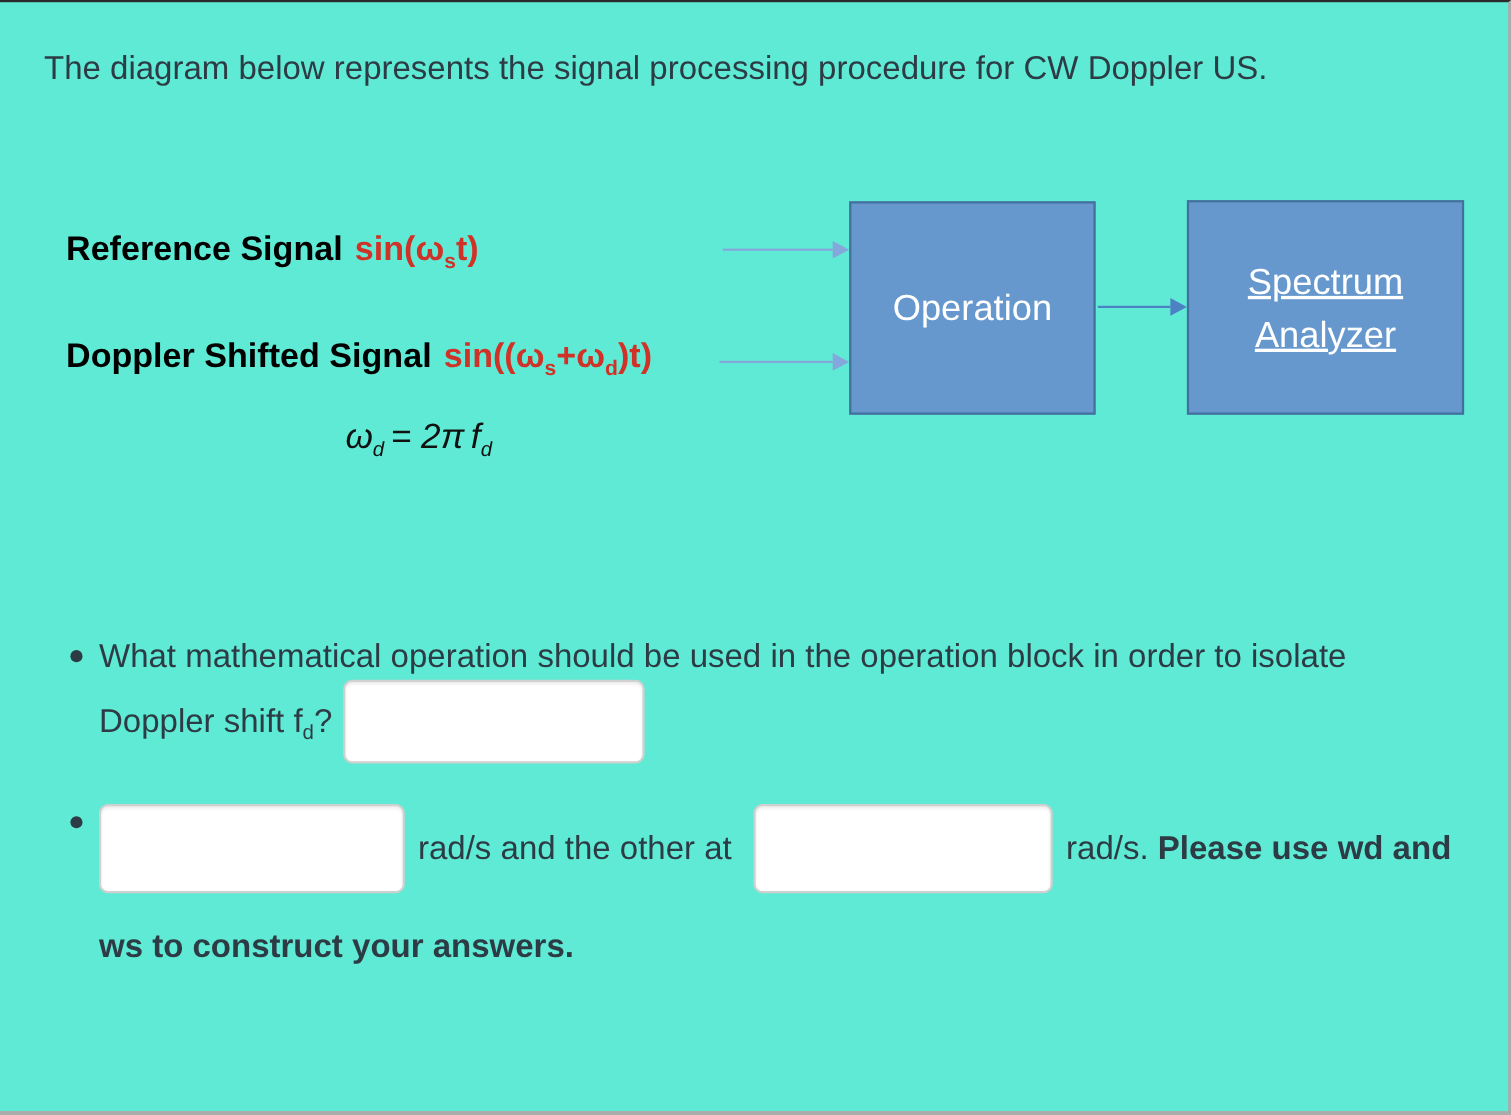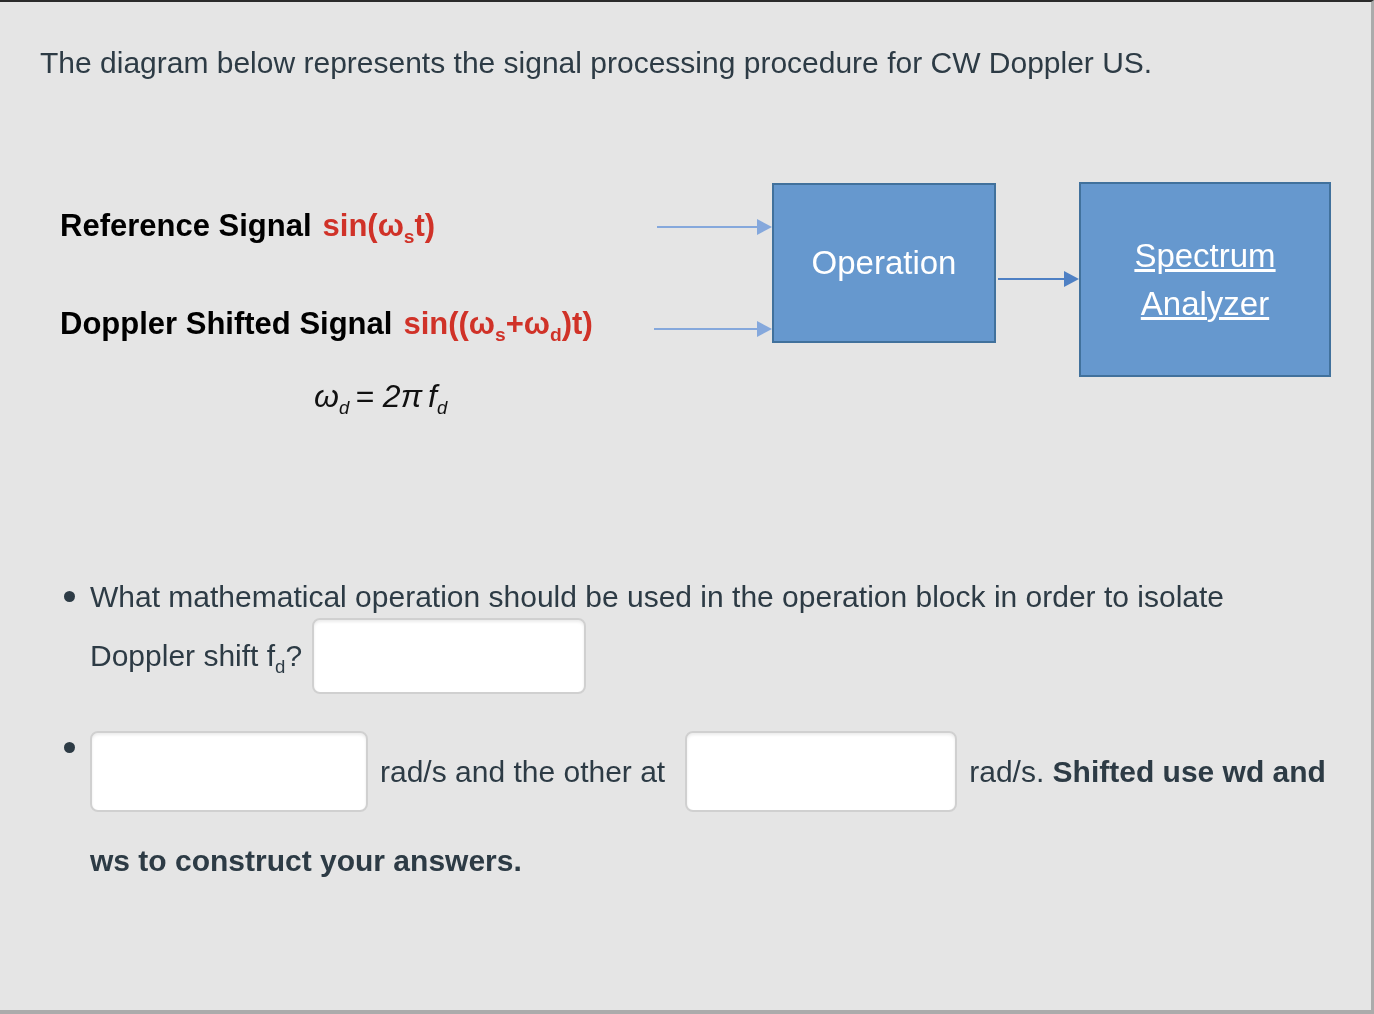--- a/index.html
+++ b/index.html
@@ -1,21 +1,21 @@
 <!DOCTYPE html>
 <html><head>
 <meta charset="utf-8">
 <style>
   * { margin:0; padding:0; box-sizing:border-box; }
   html,body { background:#ffffff; }
   .page {
     position:relative;
     width:1374px;
     height:1014px;
-    background:#e5e5e5;
+    background:#5eead4;
     border-top:2px solid #2b2b2b;
     border-right:3px solid #ababab;
     border-bottom:4px solid #ababab;
     font-family:"Liberation Sans", sans-serif;
     color:#2D3B45;
     overflow:hidden;
   }
 
   
   .intro {
@@ -75,21 +75,21 @@
     background:#6698CE;
     border:2px solid #41719C;
     color:#ffffff;
     display:flex;
     align-items:center;
     justify-content:center;
     text-align:center;
     font-size:33px;
     line-height:1.45;
   }
-  .op-block { left:772px; top:181px; width:224px; height:160px; }
+  .op-block { left:772px; top:181px; width:224px; height:194px; }
   .sa-block { left:1079px; top:180px; width:252px; height:195px; padding:0 30px;text-decoration:underline; }
 
   
   .bullet { position:absolute; left:60px; width:1280px; }
   .b1 { top:576px; }
   .b2 { top:727px; }
   .dot {
     position:absolute; left:4px; top:13px;
     width:11px; height:11px; border-radius:50%;
     background:#2D3B45;
@@ -173,19 +173,19 @@
     </div>
   </div>
 
   <div class="bullet b2">
     <span class="dot"></span>
     <div class="bcontent">
       <div class="brow">
         <input class="ansbox a-q2a" type="text" value="" style="">
         <span class="t-mid">rad/s and the other at</span>
         <input class="ansbox a-q2b" type="text" value="" style="">
-        <span class="t-tail"><span>rad/s.</span> <span class="bold">Shifted use wd and</span></span>
+        <span class="t-tail"><span>rad/s.</span> <span class="bold">Please use wd and</span></span>
       </div>
       <span class="bline3">ws to construct your answers.</span>
     </div>
   </div>
 
 </div>
 
 </body></html>

